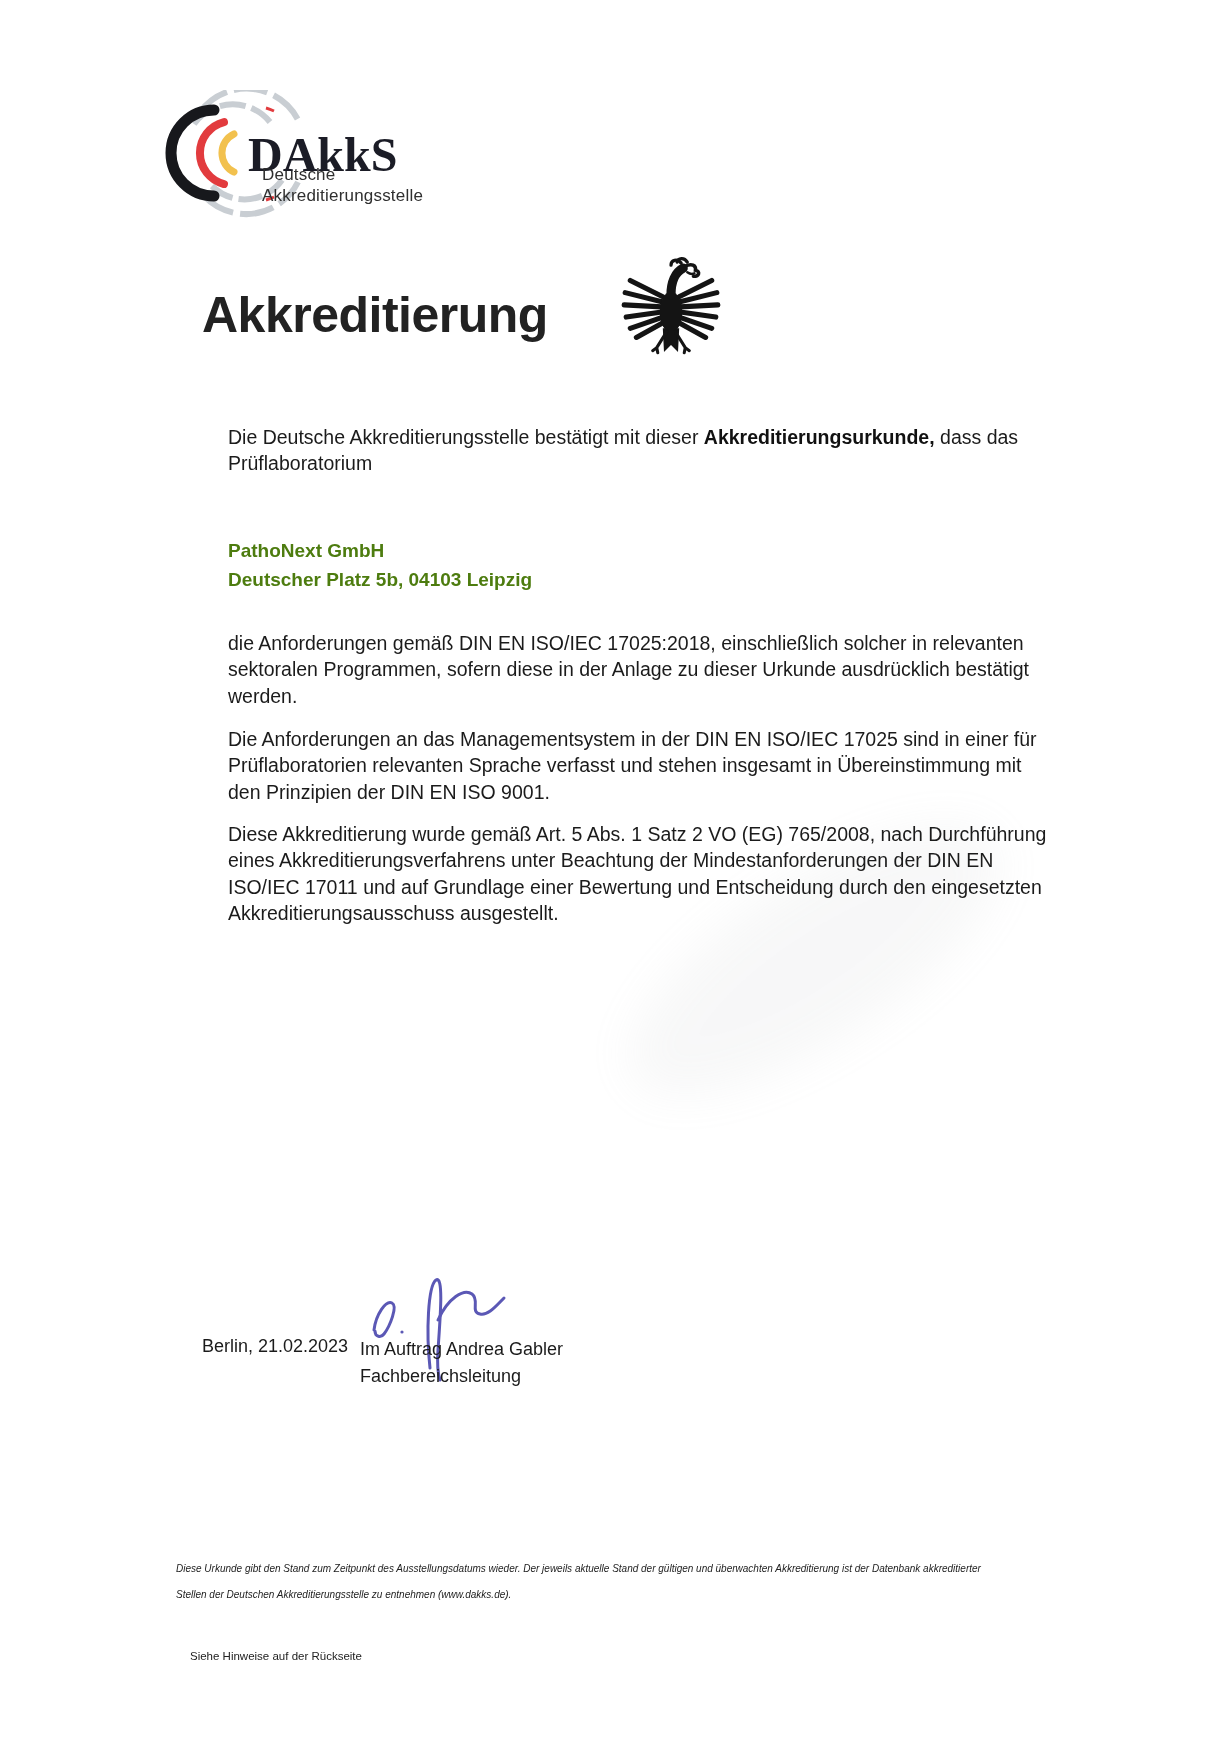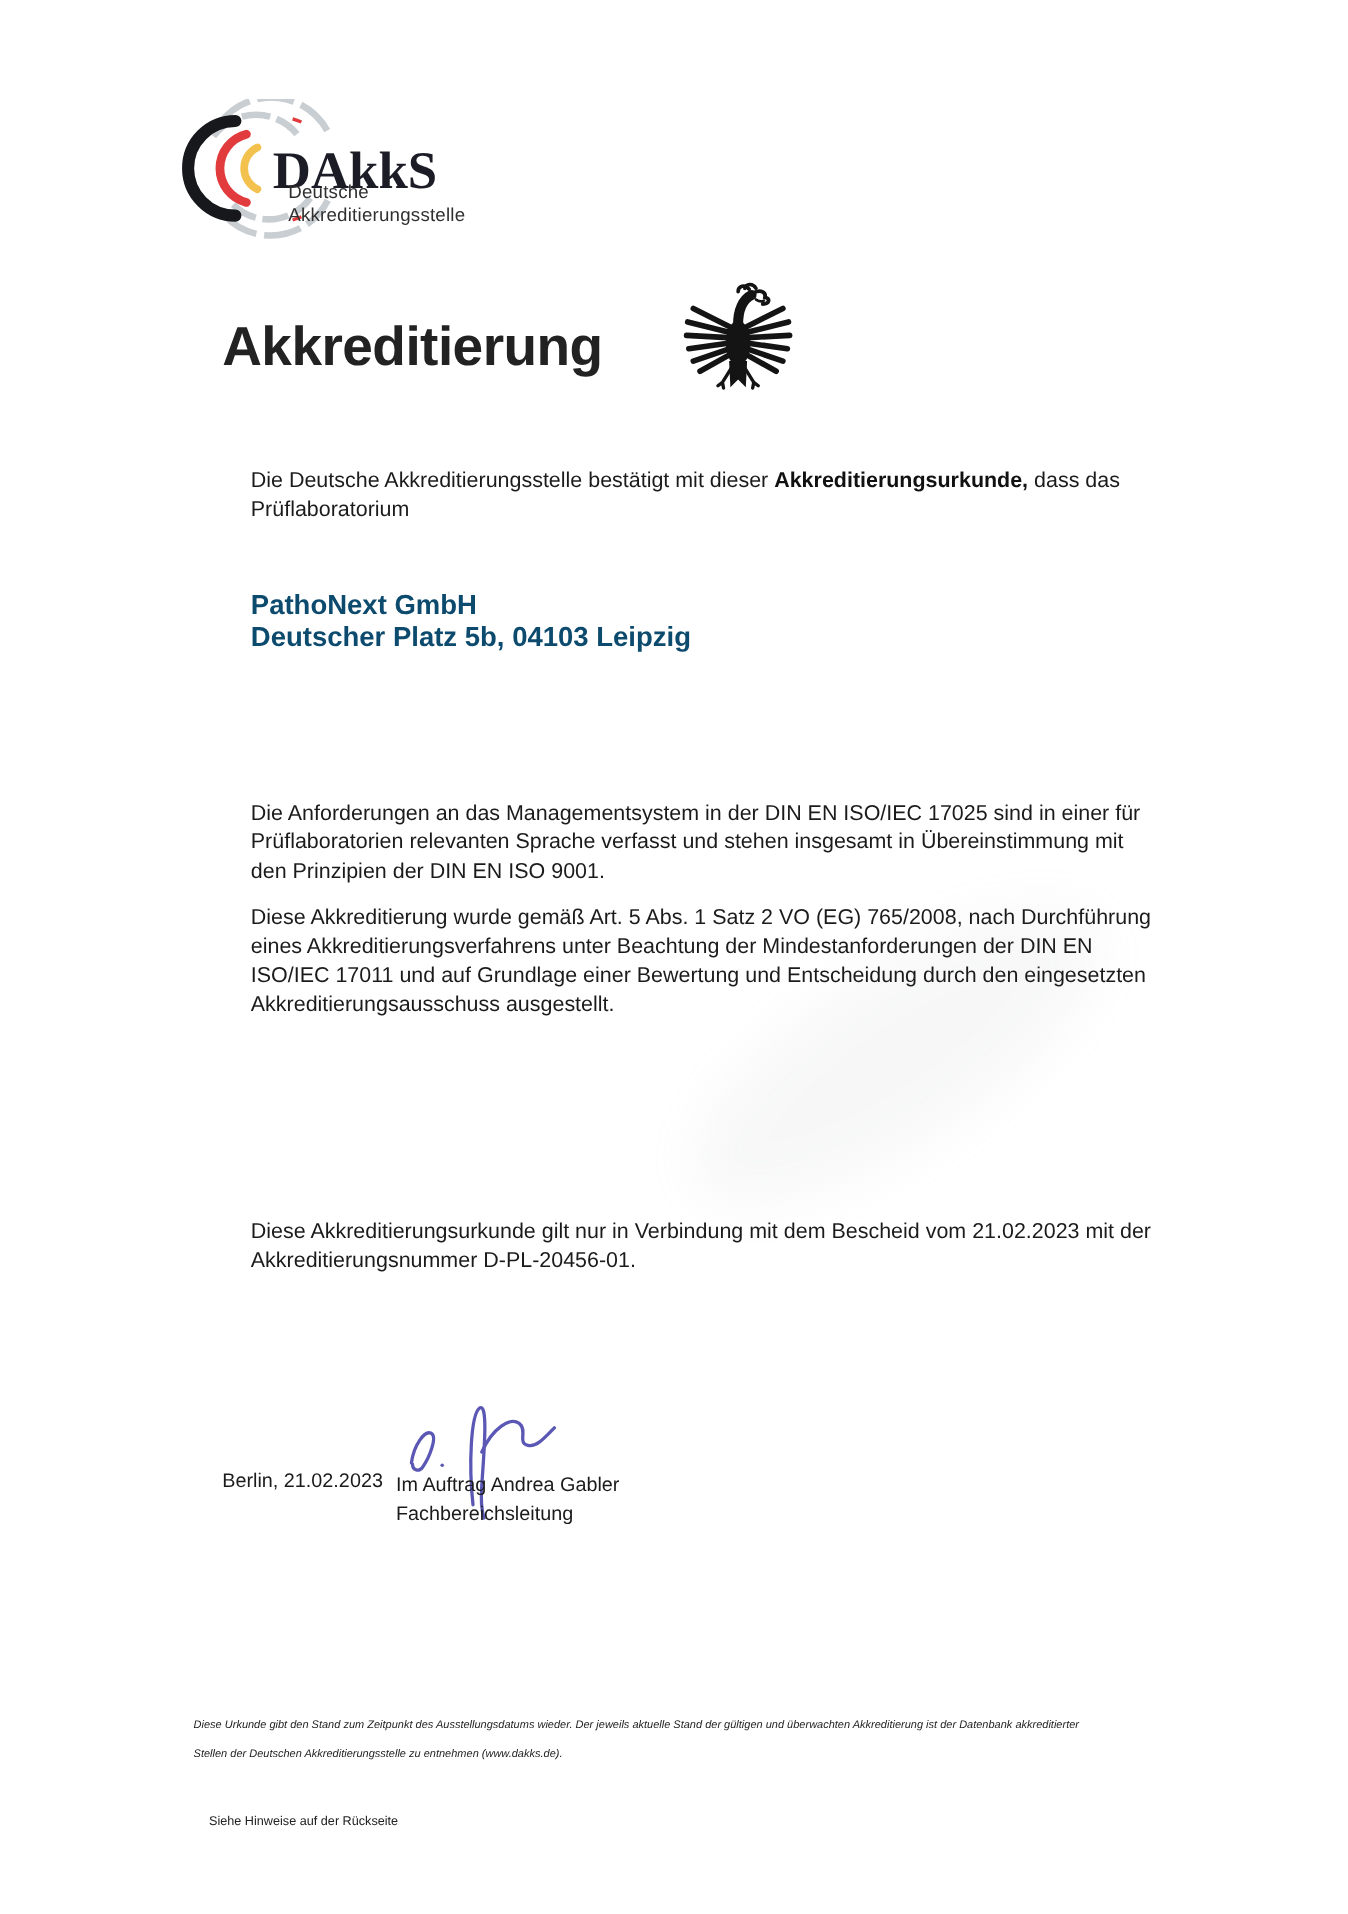--- a/index.html
+++ b/index.html
@@ -23,21 +23,21 @@
   .doc-title {
     position:absolute; left:202px; top:286px;
     font-size:50px; font-weight:bold; letter-spacing:-0.5px; color:#222;
   }
   .eagle { position:absolute; left:620px; top:256px; width:102px; height:112px; }
   .para {
     position:absolute; left:202px; width:820px;
     font-size:19.5px; line-height:26.5px; color:#1b1b1b;margin-left:26px;
   }
   .para strong { font-weight:bold; color:#111; }
-  .lab-block { font-weight:bold; font-size:25px; line-height:29px; color:#0c4a6e; }
+  .lab-block { font-weight:bold; font-size:19px; line-height:29px; color:#4d7c0f; }
   .sig-svg { position:absolute; left:352px; top:1272px; width:230px; height:110px; }
   .sign-row-left { position:absolute; left:202px; top:1336px; font-size:18px; color:#1b1b1b; }
   .sign-row-right { position:absolute; left:360px; top:1336px; font-size:18px; line-height:27px; color:#1b1b1b; }
   .footer-note {
     position:absolute; left:176px; top:1556px; width:832px;
     font-style:italic; font-size:10px; line-height:26px; color:#222;
   }
   .back-note { position:absolute; left:190px; top:1650px; font-size:11.5px; color:#222; }
 </style>
 </head>
@@ -117,27 +117,27 @@
     </g>
   </svg>
 
   <p class="para" style="top:404px"><span>Die Deutsche Akkreditierungsstelle bestätigt mit dieser </span><strong>Akkreditierungsurkunde,</strong><span> dass das Prüflaboratorium</span></p>
 
   <div class="para lab-block" style="top:536px">
     <div>PathoNext GmbH</div>
     <div>Deutscher Platz 5b, 04103 Leipzig</div>
   </div>
 
+  <p class="para" style="top:610px">die Anforderungen gemäß DIN EN ISO/IEC 17025:2018, einschließlich solcher in relevanten sektoralen Programmen, sofern diese in der Anlage zu dieser Urkunde ausdrücklich bestätigt werden.</p>
 
   <p class="para" style="top:706px">Die Anforderungen an das Managementsystem in der DIN EN ISO/IEC 17025 sind in einer für Prüflaboratorien relevanten Sprache verfasst und stehen insgesamt in Übereinstimmung mit den Prinzipien der DIN EN ISO 9001.</p>
 
   <p class="para" style="top:801px">Diese Akkreditierung wurde gemäß Art. 5 Abs. 1 Satz 2 VO (EG) 765/2008, nach Durchführung eines Akkreditierungsverfahrens unter Beachtung der Mindestanforderungen der DIN EN ISO/IEC 17011 und auf Grundlage einer Bewertung und Entscheidung durch den eingesetzten Akkreditierungsausschuss ausgestellt.</p>
 
   <div class="para" style="top:1106px">
-    <div>Diese Akkreditierungsurkunde gilt nur in Verbindung mit dem Bescheid vom 21.02.2023 mit der Akkreditierungsnummer D-PL-20456-01.</div>
   </div>
 
 
   <svg class="sig-svg" viewBox="0 0 230 110">
     <g fill="none" stroke="#5b58b5" stroke-width="3" stroke-linecap="round">
 
       <path d="M 22,58 C 24,42 34,28 40,31 C 46,34 38,54 32,62 C 29,66 23,65 23,59"></path>
       <circle cx="50" cy="60" r="1.6" fill="#5b58b5" stroke="none"></circle>
 
       <path d="M 78,96 C 74,60 76,14 84,8 C 92,3 88,48 86,78 C 85,92 86,102 88,108"></path>

